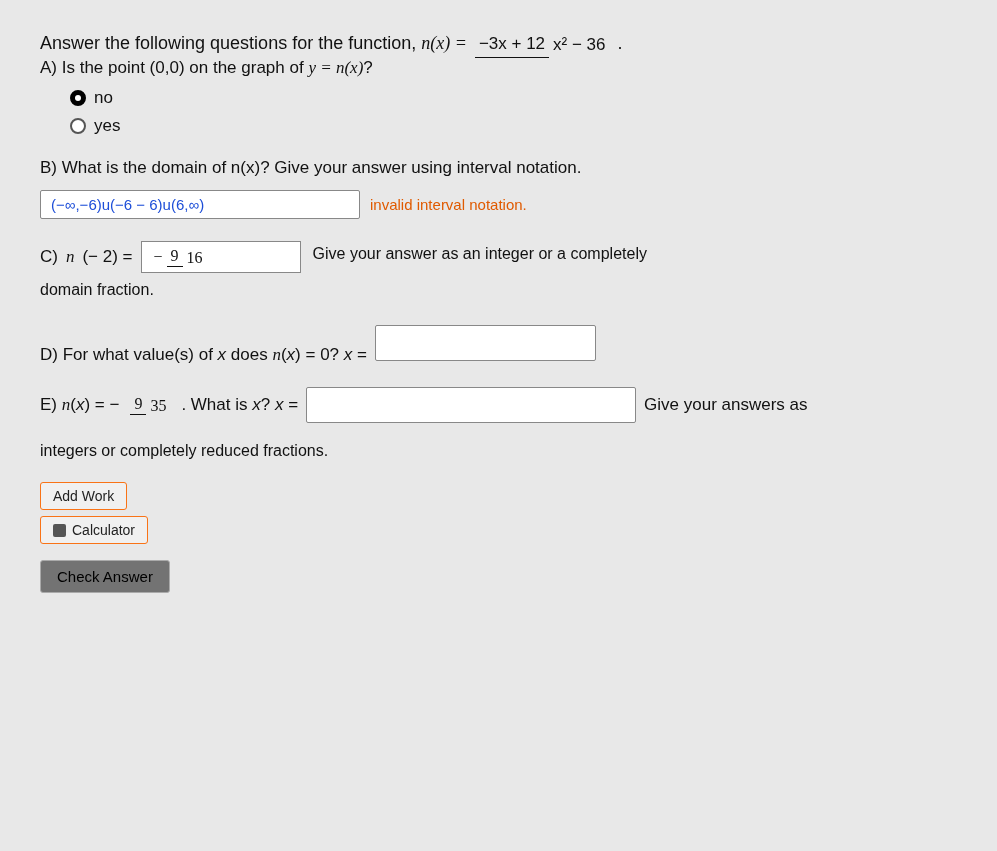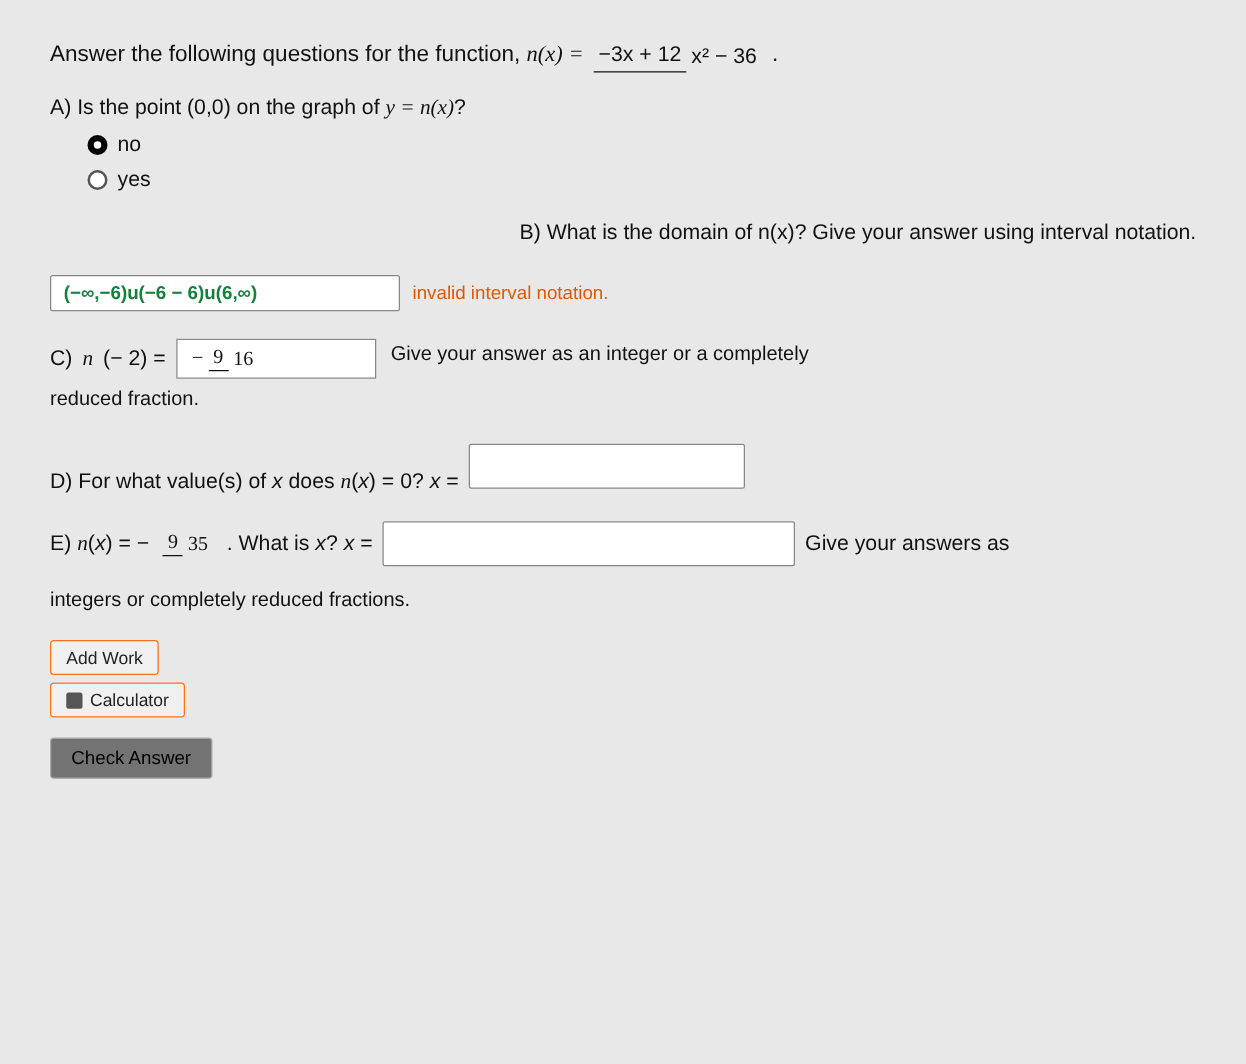--- a/index.html
+++ b/index.html
@@ -17,21 +17,20 @@
     .page-container {
       background: #e8e8e8;
       width: 997px;
       min-height: 851px;
       padding: 30px 40px 40px 40px;
       position: relative;
     }
     .question-header {
       font-size: 18px;
       line-height: 1.5;
-      margin-bottom: 18px;
       font-family: Arial, sans-serif;
     }
     .fraction {
       display: inline-flex;
       flex-direction: row;
       align-items: center;
       vertical-align: middle;
       margin: 0 3px;
       font-size: 16px;
     }
@@ -87,38 +86,36 @@
       height: 6px;
       border-radius: 50%;
       background: white;
     }
     .domain-section {
       margin-bottom: 22px;
     }
     .domain-label {
       font-family: Arial, sans-serif;
       font-size: 17px;
-      margin-bottom: 24px;
-      text-align: right;
+      margin-bottom: 12px;
     }
     .domain-input-row {
       display: flex;
       align-items: center;
       gap: 10px;
     }
     .domain-input {
       border: 1.5px solid #888;
       background: white;
       padding: 5px 10px;
       font-size: 15px;
       font-family: Arial, sans-serif;
-      color: #15803d;
-      width: 280px;
+      color: #1d4ed8;
+      width: 320px;
       border-radius: 2px;
-      font-weight: bold;
     }
     .invalid-text {
       color: #e05a00;
       font-family: Arial, sans-serif;
       font-size: 15px;
     }
     .answer-box {
       border: 1.5px solid #888;
       background: white;
       min-width: 220px;
@@ -257,21 +254,21 @@
         <div class="c-box">
           <span>−</span>
           <span class="fraction" style="margin-left:4px;">
             <span class="numerator">9</span>
             <span class="denominator">16</span>
           </span>
         </div>
       </div>
       <div class="c-right">Give your answer as an integer or a completely</div>
     </div>
-    <div class="reduced-text">reduced fraction.</div>
+    <div class="reduced-text">domain fraction.</div>
   </div>
 
   <div class="section">
     <div class="section-d-row">
       <span style="font-family:Arial,sans-serif;margin-top:24px;">
         D) For what value(s) of <span style="font-style:italic;">x</span> does
         <span style="font-style:italic; font-family:Georgia,serif;">n</span>(<span style="font-style:italic;">x</span>) = 0?
         <span style="font-style:italic;">x</span> =
       </span>
       <input type="text" class="answer-box" value="" style="">

